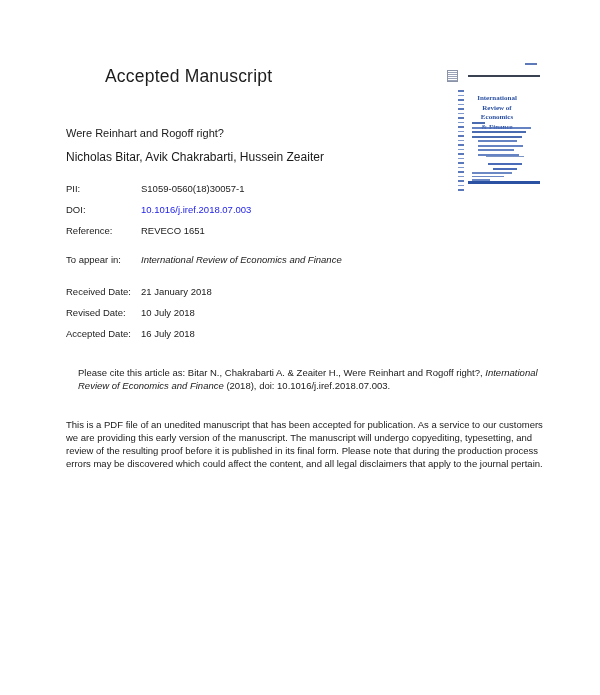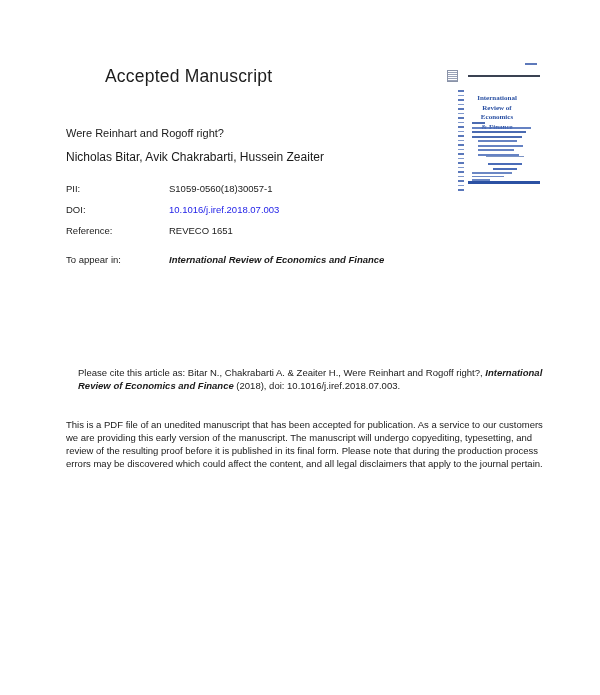--- a/index.html
+++ b/index.html
@@ -43,26 +43,25 @@
     left: 66px;
     font-size: 9.5px;
   }
   #meta-ids    { top: 183px; }
   #meta-appear { top: 254px; }
   #meta-dates  { top: 286px; }
   .meta-row {
     display: flex;
     height: 21px;
     align-items: flex-start;
-    gap: 28px;
   }
   .meta-label { width: 75px; flex: 0 0 75px; }
   .meta-value { }
   .link { color: #2323e8; text-decoration: none; cursor: pointer; }
-  .italic { font-style: italic; font-weight: bold; }
+  .italic { font-style: italic; }
   .para {
     position: absolute;
     left: 66px;
     width: 478px;
     font-size: 9.5px;
     line-height: 13px;
   }
   #citation   { top: 366px; margin-left: 12px; }
   #disclaimer { top: 418px; }
 
@@ -203,18 +202,32 @@
     </div>
   </div>
 
   <div class="meta-group" id="meta-appear">
     <div class="meta-row">
       <span class="meta-label">To appear in:</span>
       <span class="meta-value italic">International Review of Economics and Finance</span>
     </div>
   </div>
 
+  <div class="meta-group" id="meta-dates">
+    <div class="meta-row">
+      <span class="meta-label">Received Date:</span>
+      <span class="meta-value">21 January 2018</span>
+    </div>
+    <div class="meta-row">
+      <span class="meta-label">Revised Date:</span>
+      <span class="meta-value">10 July 2018</span>
+    </div>
+    <div class="meta-row">
+      <span class="meta-label">Accepted Date:</span>
+      <span class="meta-value">16 July 2018</span>
+    </div>
+  </div>
 
   <div class="para" id="citation"><span>Please cite this article as: Bitar N., Chakrabarti A. &amp; Zeaiter H., Were Reinhart and Rogoff right?, </span><span class="italic">International Review of Economics and Finance</span><span> (2018), doi: 10.1016/j.iref.2018.07.003.</span></div>
 
   <div class="para" id="disclaimer">This is a PDF file of an unedited manuscript that has been accepted for publication. As a service to our customers we are providing this early version of the manuscript. The manuscript will undergo copyediting, typesetting, and review of the resulting proof before it is published in its final form. Please note that during the production process errors may be discovered which could affect the content, and all legal disclaimers that apply to the journal pertain.</div>
 
 </div>
 
 </body></html>

